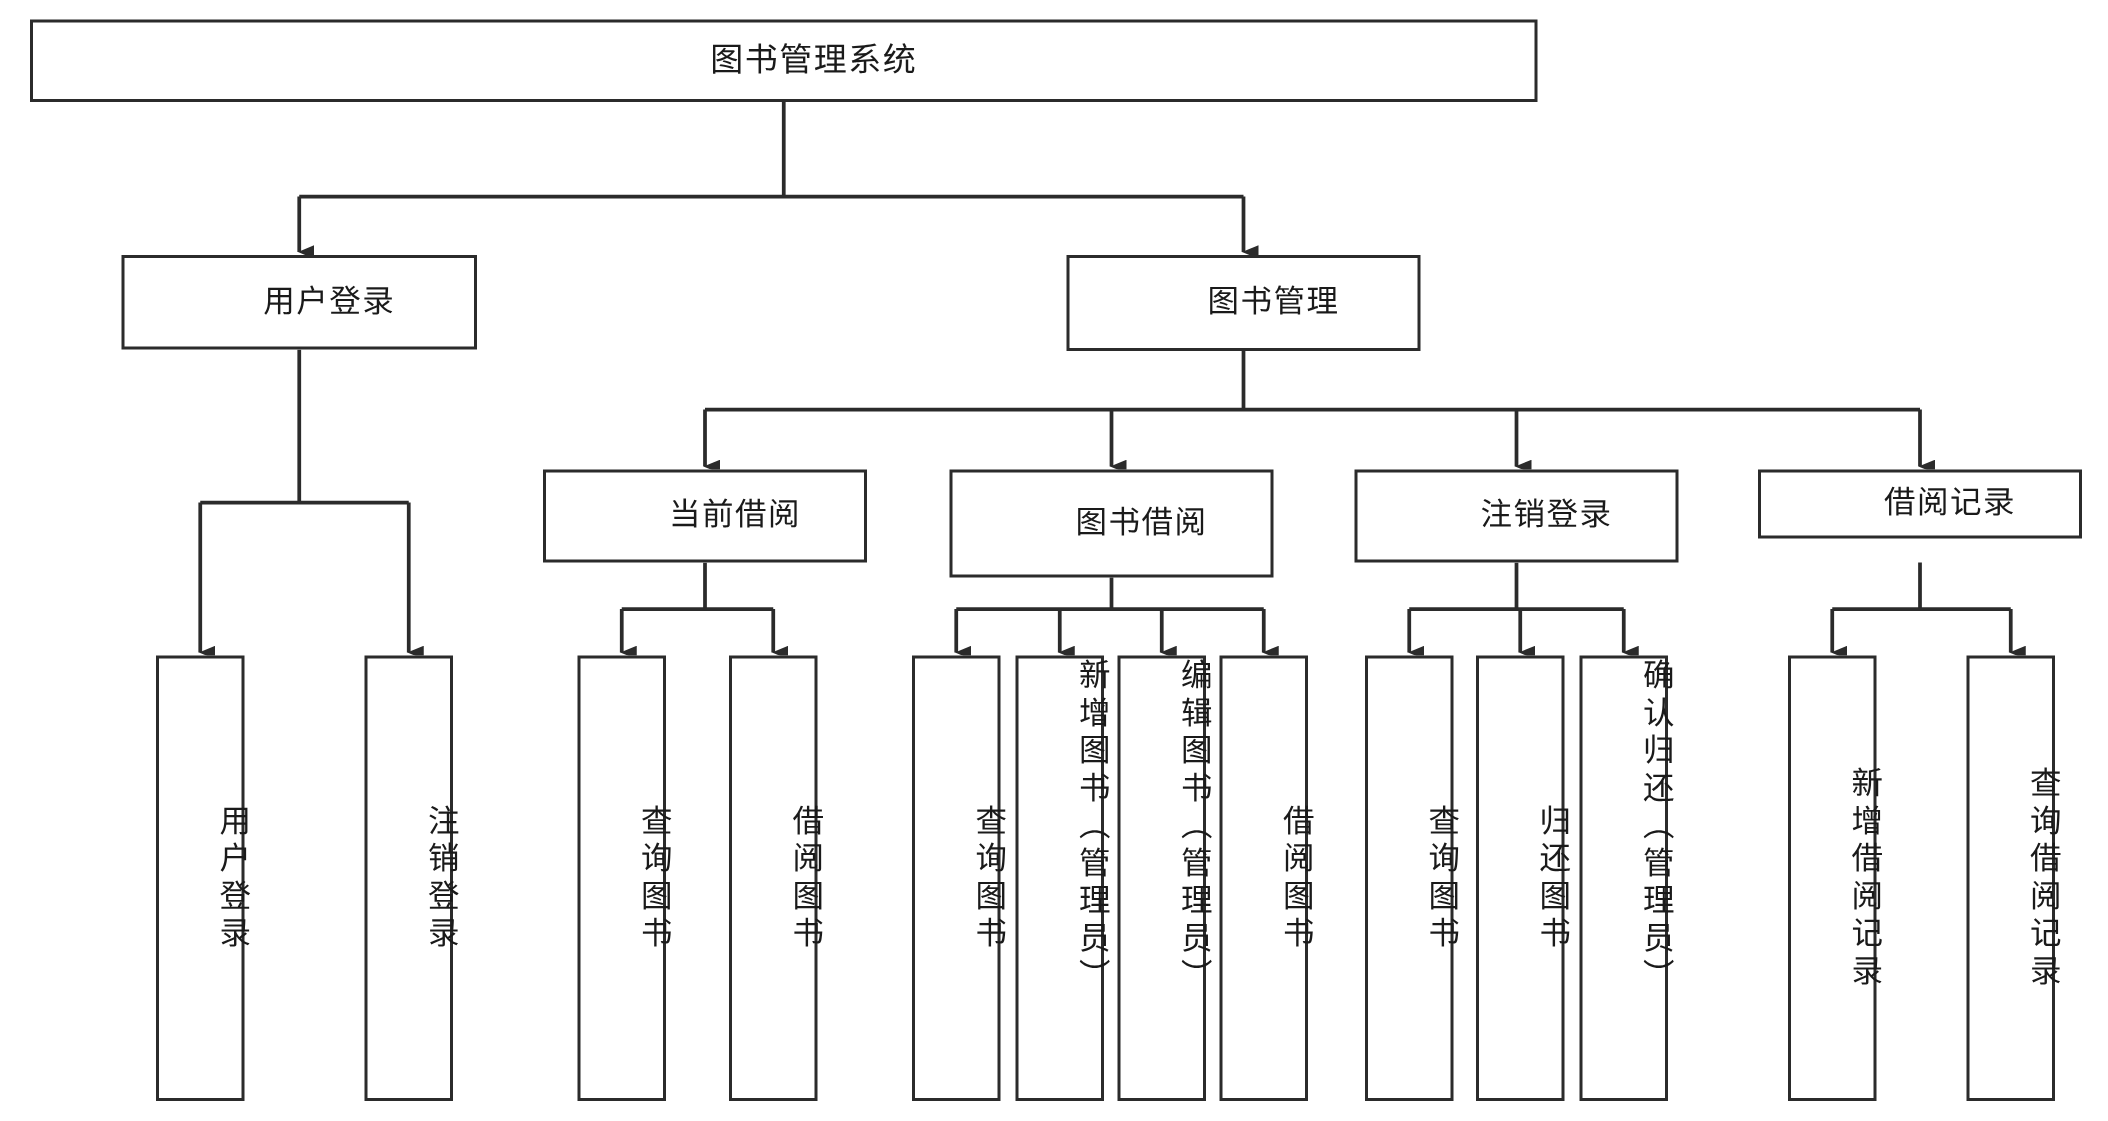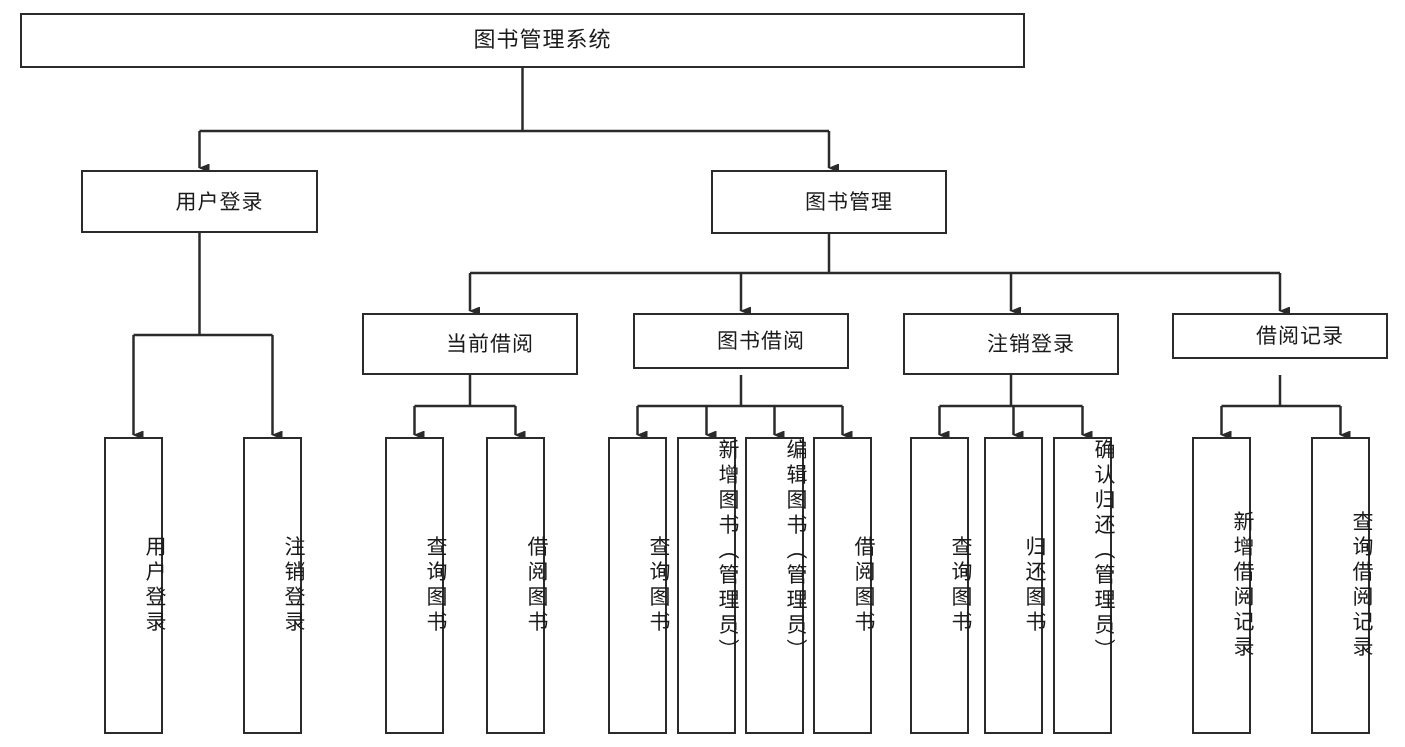--- a/index.html
+++ b/index.html
@@ -132,21 +132,21 @@
       </div>
       <div class="node horiz" style="left: 81px; top: 170px; width: 237px; height: 63px;">
         <span class="label">用户登录</span>
       </div>
       <div class="node horiz" style="left: 711px; top: 170px; width: 236px; height: 64px;">
         <span class="label">图书管理</span>
       </div>
       <div class="node horiz" style="left: 362px; top: 313px; width: 216px; height: 62px;">
         <span class="label">当前借阅</span>
       </div>
-      <div class="node horiz" style="left: 633px; top: 313px; width: 216px; height: 56px;">
+      <div class="node horiz" style="left: 633px; top: 313px; width: 216px; height: 72px;">
         <span class="label">图书借阅</span>
       </div>
       <div class="node horiz" style="left: 903px; top: 313px; width: 216px; height: 62px;">
         <span class="label">注销登录</span>
       </div>
       <div class="node horiz" style="left: 1172px; top: 313px; width: 216px; height: 46px;">
         <span class="label">借阅记录</span>
       </div>
       <div class="node vert centred" style="left: 104px; top: 437px; width: 59px; height: 297px;">
         <span class="label">用户登录</span>

